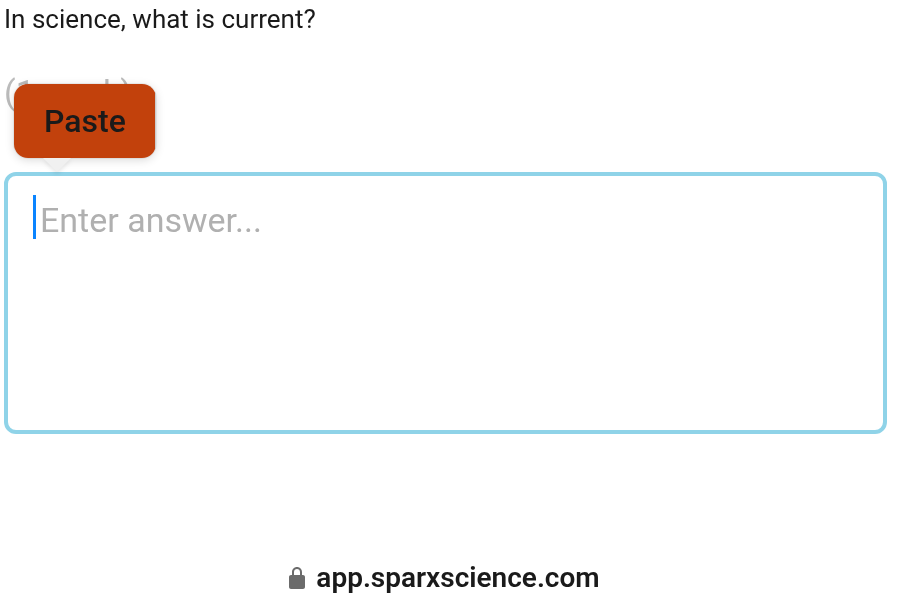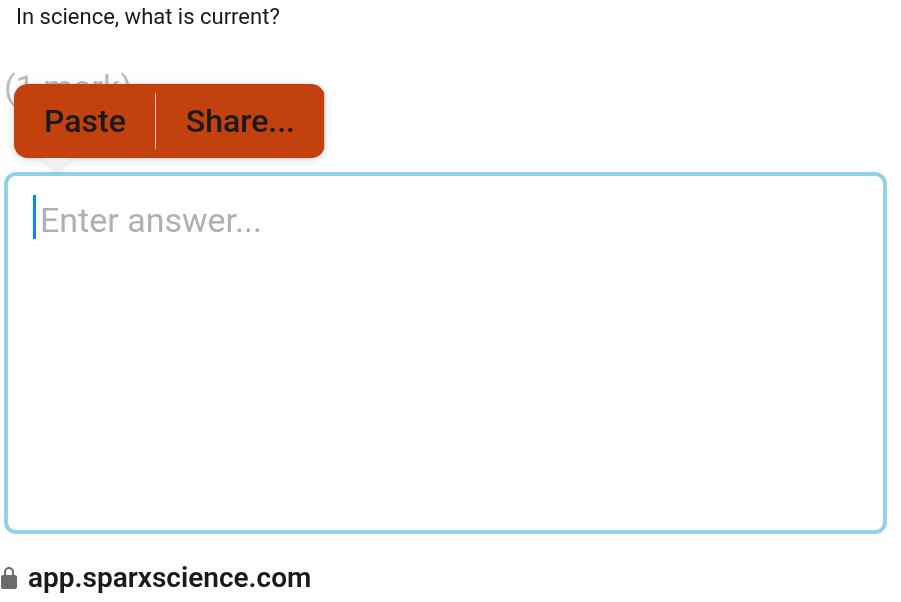--- a/index.html
+++ b/index.html
@@ -9,24 +9,24 @@
     }
     body {
       font-family: -apple-system, BlinkMacSystemFont, "Segoe UI", Roboto, Helvetica, Arial, sans-serif;
       width: 901px;
       height: 602px;
       background: #ffffff;
       position: relative;
       overflow: hidden;
     }
     .question-text {
-      font-size: 22px;
+      font-size: 26px;
       color: #1a1a1a;
       font-weight: 400;
-      padding: 4px 0 0 16px;
+      padding: 4px 0 0 4px;
     }
     .marks-text {
       font-size: 34px;
       color: #bbbbbb;
       font-weight: 400;
       padding: 38px 0 0 4px;
     }
     .context-menu {
       position: absolute;
       top: 84px;
@@ -66,21 +66,21 @@
       border-left: 14px solid transparent;
       border-right: 14px solid transparent;
       border-top: 14px solid #f0f0f0;
       filter: drop-shadow(0 2px 2px rgba(0,0,0,0.1));
     }
     .answer-box {
       position: absolute;
       top: 172px;
       left: 4px;
       right: 14px;
-      height: 362px;
+      height: 262px;
       border: 4px solid #8fd3e8;
       border-radius: 12px;
       background: #ffffff;
       padding: 24px 32px;
     }
     .answer-placeholder {
       font-size: 34px;
       color: #b0b0b0;
       position: relative;
     }
@@ -93,40 +93,40 @@
       background: #0a84ff;
       z-index: 5;
     }
     .address-bar {
       position: absolute;
       bottom: 8px;
       left: 0;
       right: 13px;
       display: flex;
       align-items: center;
+      justify-content: center;
       gap: 10px;
       font-size: 28px;
       font-weight: 600;
       color: #1a1a1a;
     }
     .lock-icon svg {
       width: 18px;
       height: 22px;
       display: block;
     }
   </style>
 </head>
 <body>
 
 <div class="question-text">In science, what is current?</div>
 <div class="marks-text">(1 mark)</div>
 
 <div class="context-menu">
   <button class="context-menu-item">Paste</button>
-  <button class="context-menu-item">Share...</button>
   <div class="context-menu-callout"></div>
 </div>
 
 <div class="text-cursor"></div>
 
 <div class="answer-box">
   <div class="answer-placeholder">Enter answer...</div>
 </div>
 
 <div class="address-bar">

